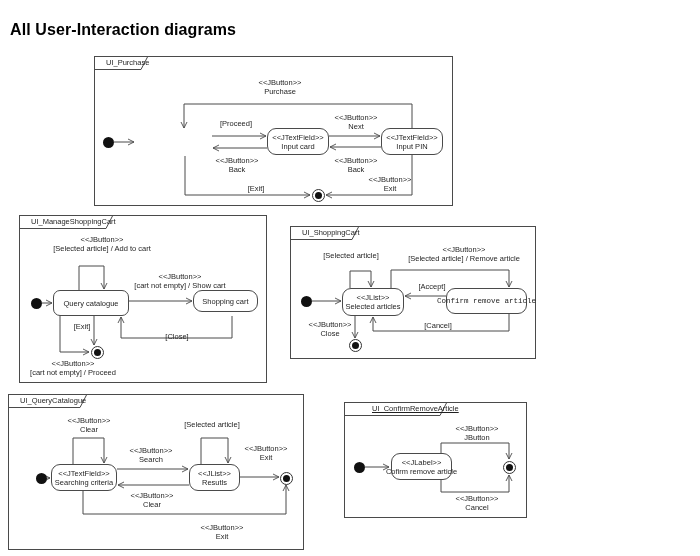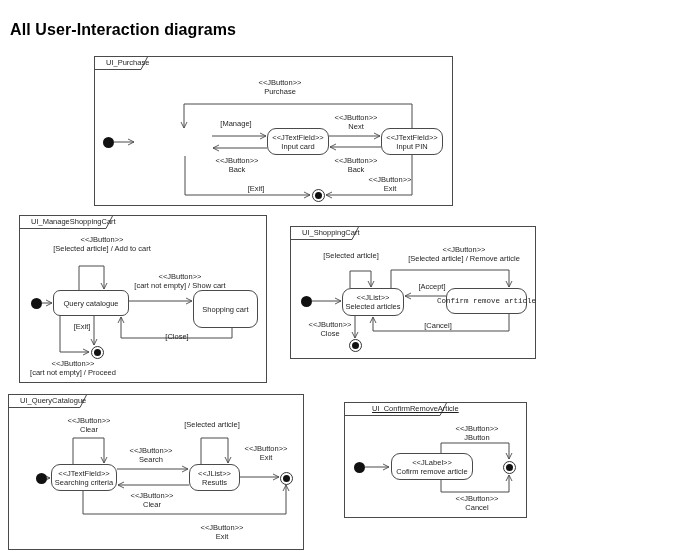--- a/index.html
+++ b/index.html
@@ -106,21 +106,21 @@
     </div>
     <div class="initial" style="left: 102.5px; top: 136.5px;"></div>
     <div class="final" style="left: 311.5px; top: 188.5px;">
       <div class="dot"></div>
     </div>
     <div class="lbl" style="left: 280px; top: 87px;">
       <span>&lt;&lt;JButton&gt;&gt;</span>
       <span>Purchase</span>
     </div>
     <div class="lbl" style="left: 236px; top: 123px;">
-      <span>[Manage]</span>
+      <span>[Proceed]</span>
     </div>
     <div class="lbl" style="left: 356px; top: 122px;">
       <span>&lt;&lt;JButton&gt;&gt;</span>
       <span>Next</span>
     </div>
     <div class="lbl" style="left: 237px; top: 165px;">
       <span>&lt;&lt;JButton&gt;&gt;</span>
       <span>Back</span>
     </div>
     <div class="lbl" style="left: 356px; top: 165px;">
@@ -132,21 +132,21 @@
       <span>Exit</span>
     </div>
     <div class="lbl" style="left: 256px; top: 188px;">
       <span>[Exit]</span>
     </div>
     <div class="frame" style="left: 19px; top: 215px; width: 248px; height: 168px;"></div>
     <div class="tab-label" style="left: 19px; top: 215px;">UI_ManageShoppingCart</div>
     <div class="state" style="left: 53px; top: 290px; width: 76px; height: 26px; border-radius: 7px;">
       <span>Query catalogue</span>
     </div>
-    <div class="state" style="left: 193px; top: 290px; width: 65px; height: 38px;">
+    <div class="state" style="left: 193px; top: 290px; width: 65px; height: 22px;">
       <span>Shopping cart</span>
     </div>
     <div class="initial" style="left: 30.5px; top: 297.5px;"></div>
     <div class="final" style="left: 90.5px; top: 345.5px;">
       <div class="dot"></div>
     </div>
     <div class="lbl" style="left: 102px; top: 244px;">
       <span>&lt;&lt;JButton&gt;&gt;</span>
       <span>[Selected article] / Add to cart</span>
     </div>
@@ -226,21 +226,21 @@
     <div class="lbl" style="left: 152px; top: 500px;">
       <span>&lt;&lt;JButton&gt;&gt;</span>
       <span>Clear</span>
     </div>
     <div class="lbl" style="left: 222px; top: 532px;">
       <span>&lt;&lt;JButton&gt;&gt;</span>
       <span>Exit</span>
     </div>
     <div class="frame" style="left: 344px; top: 402px; width: 183px; height: 116px;"></div>
     <div class="tab-label" style="left: 360px; top: 402px; text-decoration: underline;">UI_ConfirmRemoveArticle</div>
-    <div class="state" style="left: 391px; top: 453px; width: 82px; height: 27px;">
+    <div class="state" style="left: 391px; top: 453px; width: 61px; height: 27px;">
       <span>&lt;&lt;JLabel&gt;&gt;</span>
       <span>Cofirm remove article</span>
     </div>
     <div class="initial" style="left: 353.5px; top: 461.5px;"></div>
     <div class="final" style="left: 502.5px; top: 460.5px;">
       <div class="dot"></div>
     </div>
     <div class="lbl" style="left: 477px; top: 433px;">
       <span>&lt;&lt;JButton&gt;&gt;</span>
       <span>JButton</span>

